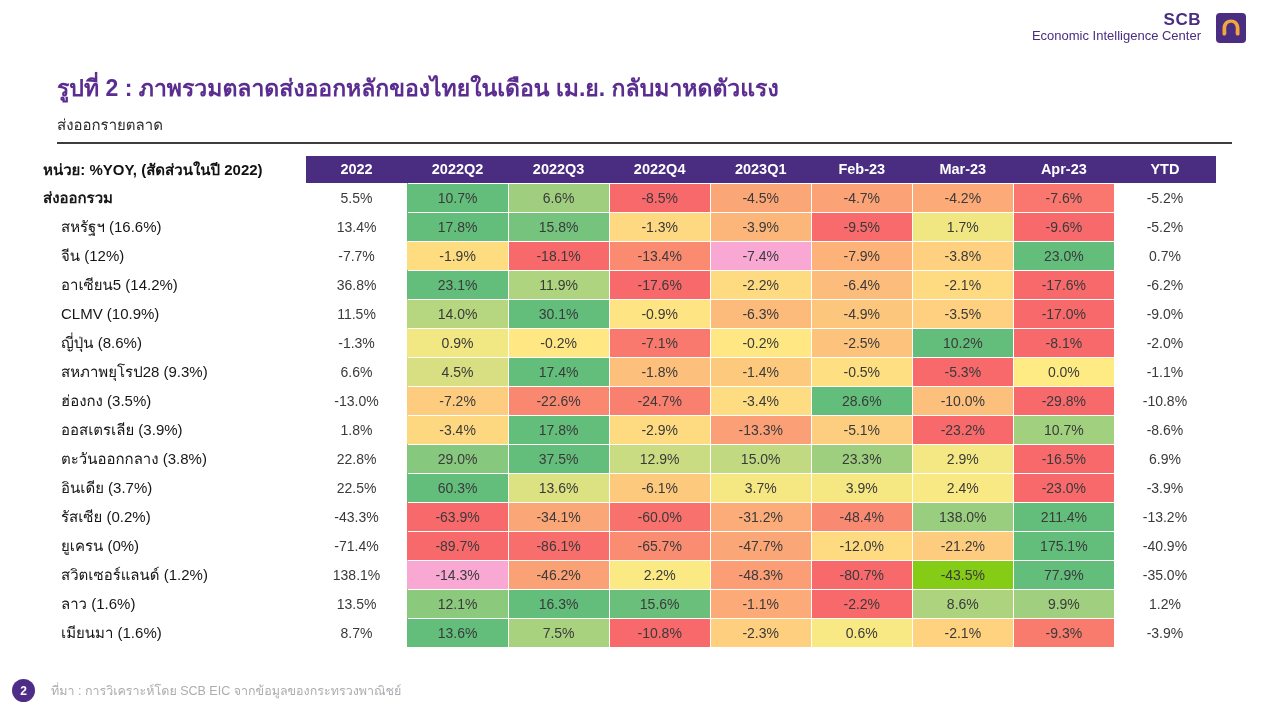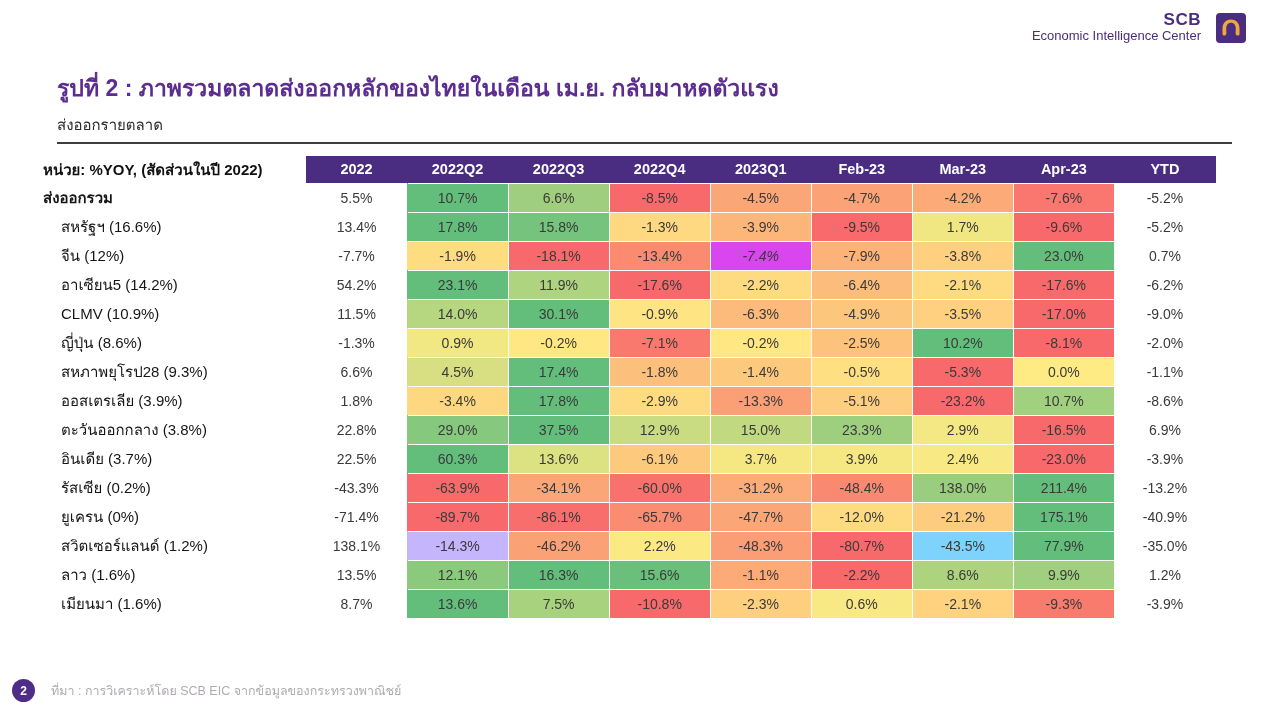--- a/index.html
+++ b/index.html
@@ -138,29 +138,29 @@
             <td class="heat" style="background: rgb(240, 231, 131);">1.7%</td>
             <td class="heat" style="background: rgb(248, 105, 107);">-9.6%</td>
             <td class="plain">-5.2%</td>
           </tr>
           <tr>
             <th>จีน (12%)</th>
             <td class="plain">-7.7%</td>
             <td class="heat" style="background: rgb(254, 221, 129);">-1.9%</td>
             <td class="heat" style="background: rgb(248, 105, 107);">-18.1%</td>
             <td class="heat" style="background: rgb(250, 139, 113);">-13.4%</td>
-            <td class="heat" style="background: #d946ef; font-style: italic;">-7.4%</td>
+            <td class="heat" style="background: #f9a8d4;">-7.4%</td>
             <td class="heat" style="background: rgb(252, 178, 121);">-7.9%</td>
             <td class="heat" style="background: rgb(254, 208, 127);">-3.8%</td>
             <td class="heat" style="background: rgb(99, 190, 123);">23.0%</td>
             <td class="plain">0.7%</td>
           </tr>
           <tr>
             <th>อาเซียน5 (14.2%)</th>
-            <td class="plain">54.2%</td>
+            <td class="plain">36.8%</td>
             <td class="heat" style="background: rgb(99, 190, 123);">23.1%</td>
             <td class="heat" style="background: rgb(175, 212, 127);">11.9%</td>
             <td class="heat" style="background: rgb(248, 105, 107);">-17.6%</td>
             <td class="heat" style="background: rgb(254, 219, 129);">-2.2%</td>
             <td class="heat" style="background: rgb(252, 188, 123);">-6.4%</td>
             <td class="heat" style="background: rgb(254, 219, 129);">-2.1%</td>
             <td class="heat" style="background: rgb(248, 105, 107);">-17.6%</td>
             <td class="plain">-6.2%</td>
           </tr>
           <tr>
@@ -193,20 +193,32 @@
             <td class="heat" style="background: rgb(215, 223, 130);">4.5%</td>
             <td class="heat" style="background: rgb(99, 190, 123);">17.4%</td>
             <td class="heat" style="background: rgb(253, 191, 124);">-1.8%</td>
             <td class="heat" style="background: rgb(253, 201, 125);">-1.4%</td>
             <td class="heat" style="background: rgb(254, 223, 130);">-0.5%</td>
             <td class="heat" style="background: rgb(248, 105, 107); margin-top: 16px;">-5.3%</td>
             <td class="heat" style="background: rgb(255, 235, 132);">0.0%</td>
             <td class="plain">-1.1%</td>
           </tr>
           <tr>
+            <th>ฮ่องกง (3.5%)</th>
+            <td class="plain">-13.0%</td>
+            <td class="heat" style="background: rgb(253, 204, 126);">-7.2%</td>
+            <td class="heat" style="background: rgb(250, 136, 113);">-22.6%</td>
+            <td class="heat" style="background: rgb(249, 127, 111);">-24.7%</td>
+            <td class="heat" style="background: rgb(254, 220, 129);">-3.4%</td>
+            <td class="heat" style="background: rgb(99, 190, 123);">28.6%</td>
+            <td class="heat" style="background: rgb(253, 191, 124);">-10.0%</td>
+            <td class="heat" style="background: rgb(248, 105, 107);">-29.8%</td>
+            <td class="plain">-10.8%</td>
+          </tr>
+          <tr>
             <th>ออสเตรเลีย (3.9%)</th>
             <td class="plain">1.8%</td>
             <td class="heat" style="background: rgb(254, 216, 128);">-3.4%</td>
             <td class="heat" style="background: rgb(99, 190, 123);">17.8%</td>
             <td class="heat" style="background: rgb(254, 219, 129);">-2.9%</td>
             <td class="heat" style="background: rgb(251, 160, 118);">-13.3%</td>
             <td class="heat" style="background: rgb(253, 206, 127);">-5.1%</td>
             <td class="heat" style="background: rgb(248, 105, 107);">-23.2%</td>
             <td class="heat" style="background: rgb(161, 208, 127);">10.7%</td>
             <td class="plain">-8.6%</td>
@@ -255,26 +267,26 @@
             <td class="heat" style="background: rgb(250, 140, 114);">-65.7%</td>
             <td class="heat" style="background: rgb(251, 166, 119);">-47.7%</td>
             <td class="heat" style="background: rgb(254, 218, 129);">-12.0%</td>
             <td class="heat" style="background: rgb(253, 204, 126);">-21.2%</td>
             <td class="heat" style="background: rgb(99, 190, 123);">175.1%</td>
             <td class="plain">-40.9%</td>
           </tr>
           <tr>
             <th>สวิตเซอร์แลนด์ (1.2%)</th>
             <td class="plain">138.1%</td>
-            <td class="heat" style="background: #c4b5fd; margin-top: 32px;">-14.3%</td>
+            <td class="heat" style="background: #f9a8d4; margin-top: 32px;">-14.3%</td>
             <td class="heat" style="background: rgb(251, 161, 118);">-46.2%</td>
             <td class="heat" style="background: rgb(251, 234, 132);">2.2%</td>
             <td class="heat" style="background: rgb(251, 157, 117);">-48.3%</td>
             <td class="heat" style="background: rgb(248, 105, 107);">-80.7%</td>
-            <td class="heat" style="background: #7dd3fc;">-43.5%</td>
+            <td class="heat" style="background: #84cc16;">-43.5%</td>
             <td class="heat" style="background: rgb(99, 190, 123);">77.9%</td>
             <td class="plain">-35.0%</td>
           </tr>
           <tr>
             <th>ลาว (1.6%)</th>
             <td class="plain">13.5%</td>
             <td class="heat" style="background: rgb(139, 202, 125);">12.1%</td>
             <td class="heat" style="background: rgb(99, 190, 123);">16.3%</td>
             <td class="heat" style="background: rgb(106, 192, 123);">15.6%</td>
             <td class="heat" style="background: rgb(252, 170, 120);">-1.1%</td>

